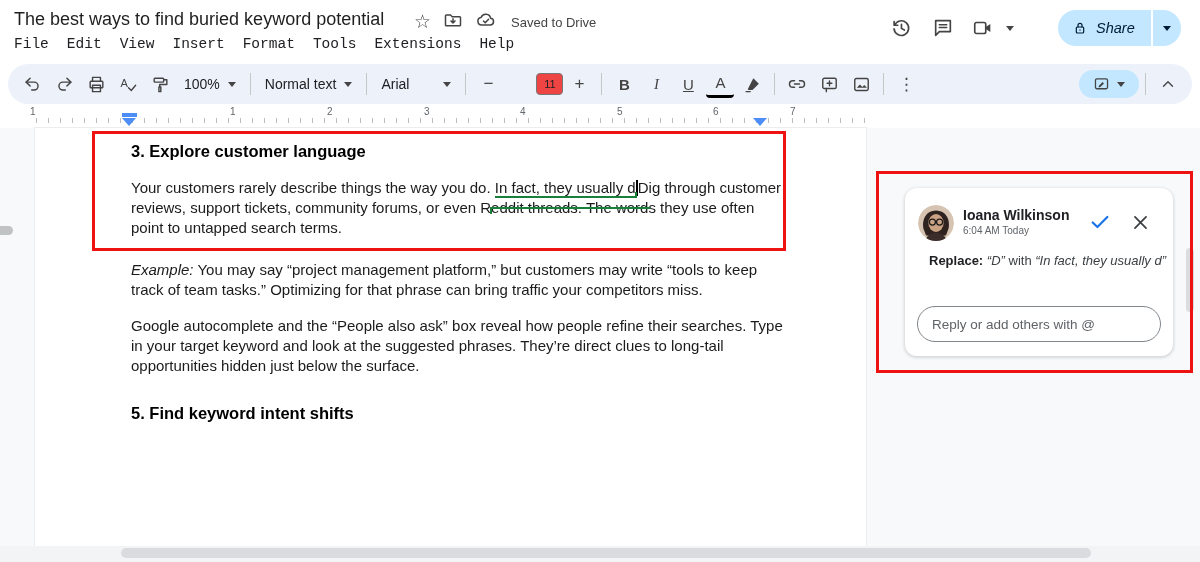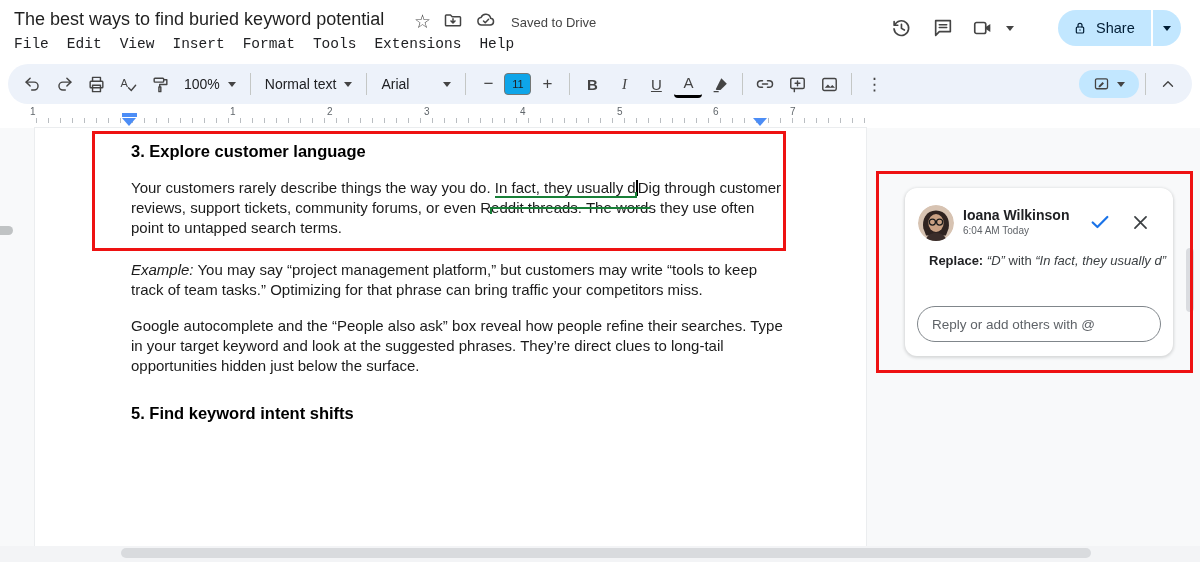--- a/index.html
+++ b/index.html
@@ -9,35 +9,35 @@
   
   .doc-title { position:absolute; left:14px; top:9px; font-size:18px; color:#1f1f1f; white-space:nowrap; }
   .title-icons { position:absolute; left:414px; top:10px; display:flex; align-items:center; gap:12px; }
   .star-glyph { font-size:19px; color:#444; line-height:22px; }
   .saved-text { font-size:13px; color:#444; margin-left:2px; }
   .menu-row { position:absolute; left:5px; top:33px; display:flex; }
   .menu-item { font-size:14.5px; color:#202124; padding:3px 9px; border-radius:4px; cursor:default;font-family:Liberation Mono, monospace; }
   .hdr-right { position:absolute; left:884px; top:13px; display:flex; align-items:center; gap:8px; }
   .hdr-icon { width:34px; height:30px; display:flex; align-items:center; justify-content:center; border-radius:50%; }
   .caret { width:0; height:0; border-left:4px solid transparent; border-right:4px solid transparent; border-top:5px solid #444; display:inline-block; }
-  .share-wrap { position:absolute; left:1058px; top:10px; display:flex; height:36px; }
+  .share-wrap { position:absolute; left:1058px; top:10px; display:flex; height:36px;font-style:italic; }
   .share-main { background:#c2e7ff; border-radius:18px 0 0 18px; display:flex; align-items:center; gap:8px; padding:0 16px 0 14px; }
   .share-label { font-size:14.5px; font-weight:500; color:#001d35; }
   .share-drop { background:#c2e7ff; border-radius:0 18px 18px 0; width:28px; display:flex; align-items:center; justify-content:center; margin-left:2px; }
   .share-drop .caret { border-top-color:#001d35; }
 
   
   .toolbar { position:absolute; left:8px; top:64px; width:1184px; height:40px; background:#edf2fa;
     border-radius:21px; display:flex; align-items:center; padding:0 8px; }
   .tb-btn { min-width:28px; height:28px; display:flex; align-items:center; justify-content:center;
     border-radius:4px; margin:0 2px; color:#444; }
   .tb-sep { width:1px; height:22px; background:#c4c7c5; margin:0 6px; }
   .tb-zoom, .tb-style, .tb-font { display:flex; align-items:center; gap:8px; font-size:14px; color:#202124; padding:0 8px; }
-  .fs-box { width:27px; height:22px; border:1px solid #747775; border-radius:4px; background:#0ea5e9;
-    display:flex; align-items:center; justify-content:center; font-size:11px; }
+  .fs-box { width:27px; height:22px; border:1px solid #747775; border-radius:4px; background:#ef4444;
+    display:flex; align-items:center; justify-content:center; font-size:11px;margin-left:32px; }
   .pm { font-size:17px; color:#444; width:24px; text-align:center; }
   .tb-letter { font-size:15px; color:#444; }
   .tb-bold { font-weight:bold; } .tb-italic { font-style:italic; font-family:"Liberation Serif", serif; }
   .tb-under { text-decoration:underline; }
   .tb-color { border-bottom:3px solid #000; line-height:14px; }
   .tb-spacer { flex:1; }
   .edit-pill { background:#c2e7ff; border-radius:14px; height:28px; width:60px; display:flex; align-items:center; justify-content:center; gap:7px; }
   .dots { font-size:17px; color:#444; letter-spacing:0; }
 
   

